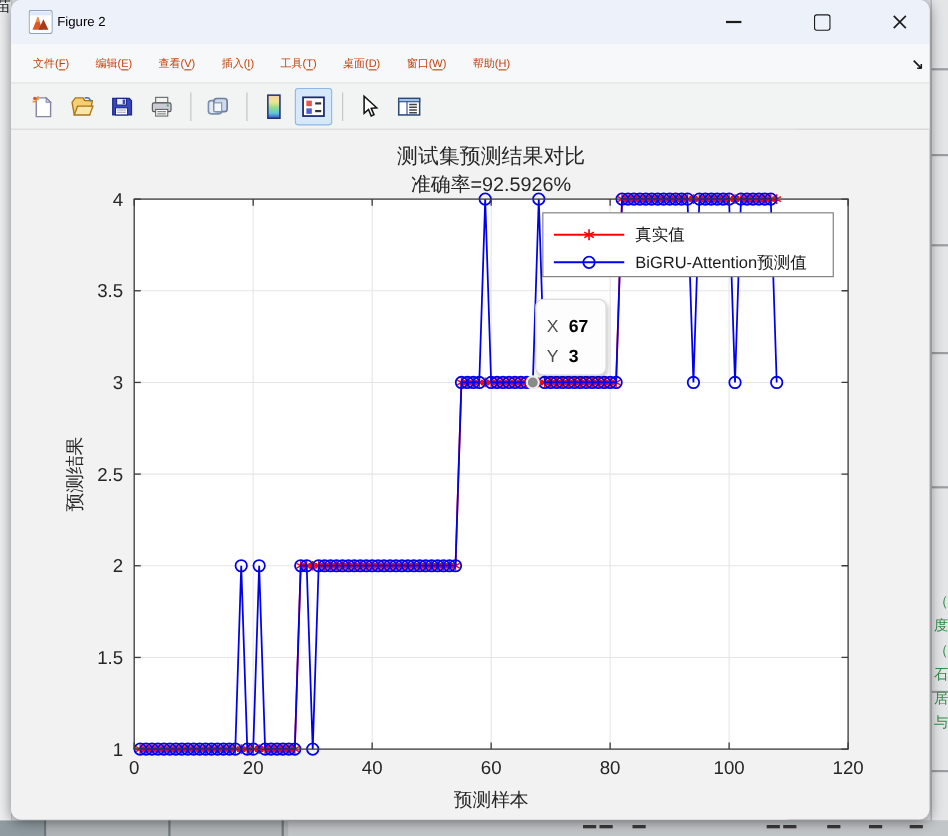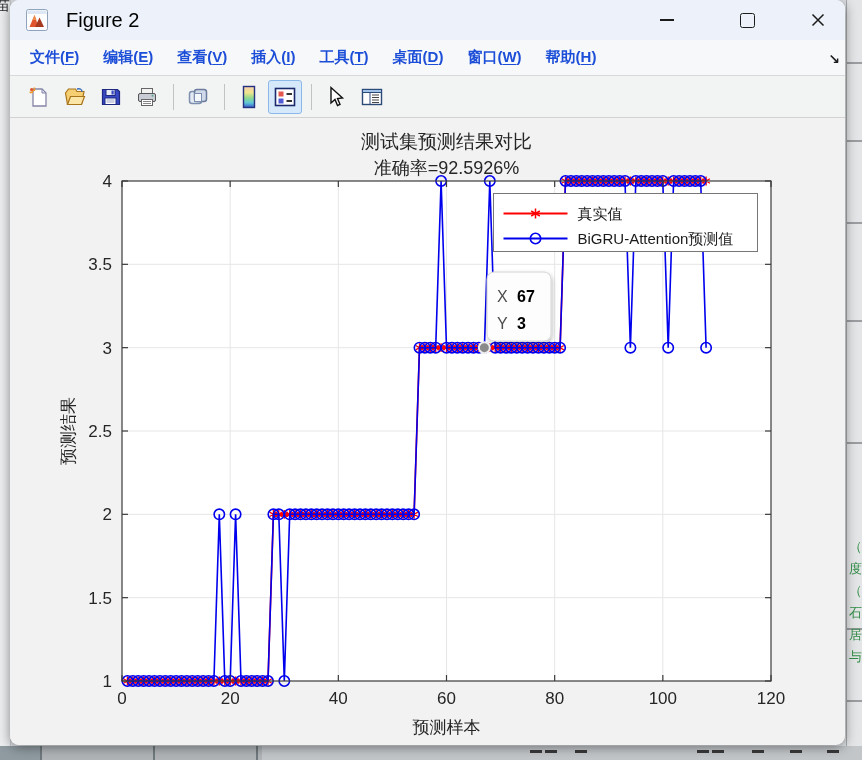--- a/index.html
+++ b/index.html
@@ -16,28 +16,28 @@
   .bottom-strip .cellL{position:absolute;left:0;top:0;width:40px;height:14px;background:#8f9ba1;}
   .bottom-strip .v1{position:absolute;top:0;width:2px;height:14px;background:#70797d;}
   .bottom-strip .cellR{position:absolute;left:262px;top:0;width:600px;height:14px;background:#c3c6c9;}
   .bottom-strip .dash{position:absolute;top:4px;width:12px;height:3px;background:#3a3a3a;}
   
   .window{position:absolute;left:10px;top:0;width:835px;height:745px;background:#f2f2f2;
           border-radius:9px;box-shadow:0 2px 12px rgba(0,0,0,.45);}
   .titlebar{position:absolute;left:0;top:0;width:100%;height:40px;background:#edf2fa;
             border-radius:9px 9px 0 0;display:flex;align-items:center;}
   .fig-icon{margin-left:16px;width:22px;height:22px;}
-  .win-title{margin-left:18px;font-size:20px;color:#000;}
+  .win-title{margin-left:4px;font-size:12px;color:#000;}
   .winbtn{position:absolute;top:6px;width:30px;height:28px;display:flex;align-items:center;justify-content:center;}
   .btn-min{left:642px}.btn-max{left:722px}.btn-close{left:793px}
   .glyph-min{width:14px;height:2px;background:#1b1b1b;}
   .glyph-max{width:13px;height:13px;border:1.6px solid #1b1b1b;border-radius:2.5px;}
   .menubar{position:absolute;left:0;top:40px;width:100%;height:36px;background:#f7f8f9;
            border-bottom:1px solid #d9d9d9;display:flex;align-items:center;padding-left:8px;box-sizing:border-box;}
-  .menu-item{padding:0 12px;font-size:15px;color:#1d4ed8;cursor:default;font-weight:bold;}
+  .menu-item{padding:0 12px;font-size:10px;color:#c2410c;cursor:default;}
   .menu-item u{text-underline-offset:2px;}
   .dock-arrow{position:absolute;right:5px;top:51px;font-size:14px;font-weight:bold;color:#1a1a1a;}
   .toolbar{position:absolute;left:0;top:76px;width:100%;height:42px;background:#f2f3f3;
            border-bottom:1px solid #d2d2d2;display:flex;align-items:center;padding-left:12px;box-sizing:border-box;}
   .tbtn{width:32px;height:32px;display:flex;align-items:center;justify-content:center;border:1px solid transparent;border-radius:3px;margin-right:2px;}
   .tbtn.active{background:#d6e9fb;border-color:#8ab8e8;}
   .tsep{width:1px;height:26px;background:#c2c2c2;margin:0 7px;}
   .canvas{position:absolute;left:0;top:118px;width:714px;height:627px;background:#f2f2f2;border-radius:0 0 9px 9px;}
   #chart{position:absolute;left:0;top:0;}
   text{font-family:"Liberation Sans","DejaVu Sans",sans-serif;}

